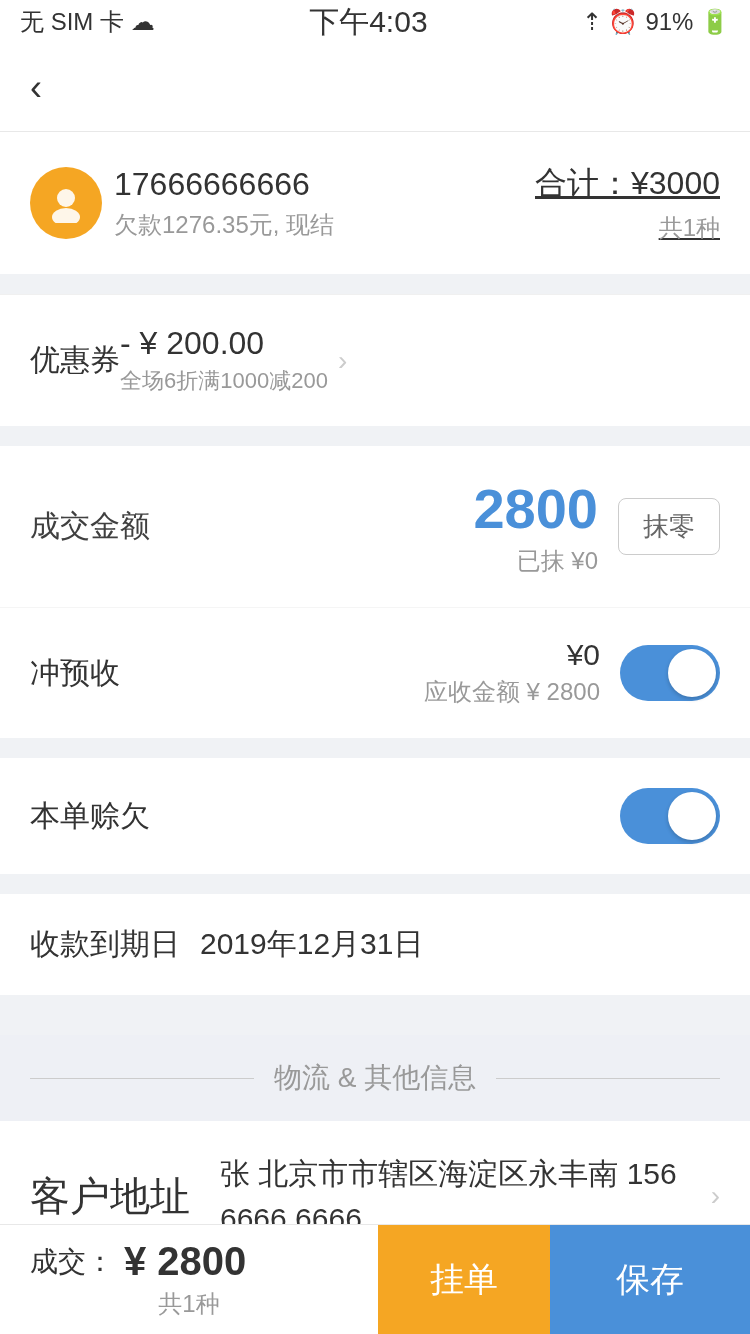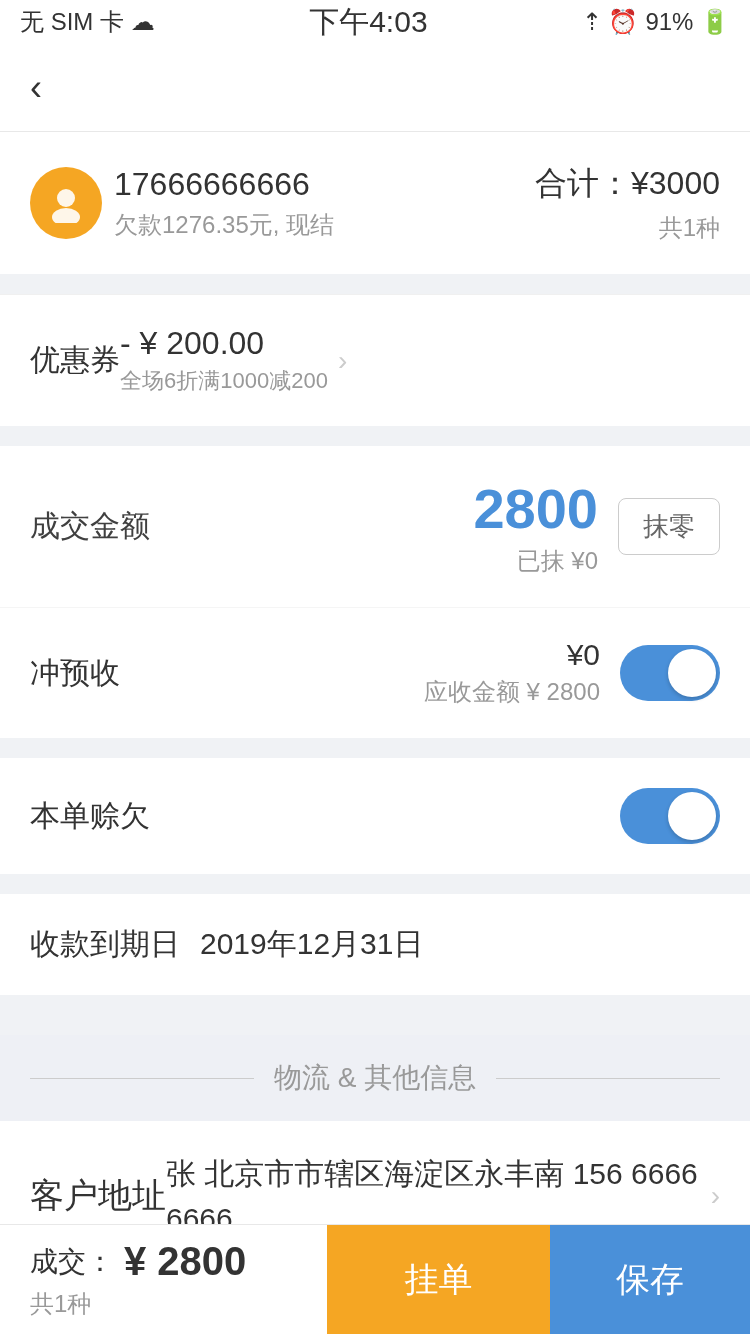--- a/index.html
+++ b/index.html
@@ -79,21 +79,21 @@
       background: #f5a623;
       display: flex;
       align-items: center;
       justify-content: center;
       color: #fff;
       font-size: 32px;
     }
     .customer-info {}
     .customer-phone { font-size: 32px; font-weight: 500; color: #333; }
     .customer-debt { font-size: 24px; color: #999; margin-top: 6px; }
-    .customer-right { text-align: right; }
+    .customer-right { text-align: right; text-decoration: underline; }
     .total-amount { font-size: 32px; color: #333; font-weight: 500; }
     .total-count { font-size: 24px; color: #999; margin-top: 6px; }
 
     
     .coupon-row {
       background: #fff;
       padding: 30px;
       display: flex;
       align-items: center;
       justify-content: flex-start;
@@ -215,45 +215,46 @@
     }
 
     
     .address-row {
       background: #fff;
       padding: 30px;
       display: flex;
       align-items: center;
       justify-content: space-between;
     }
-    .address-label { font-size: 34px; color: #333; flex-shrink: 0; }
+    .address-label { font-size: 40px; color: #333; flex-shrink: 0; margin-right: 30px; }
     .address-content { font-size: 30px; color: #333; flex: 1; line-height: 1.5; }
 
     
     .bottom-bar {
       position: fixed;
       bottom: 0;
       left: 0;
       width: 750px;
       height: 110px;
       background: #fff;
       display: flex;
       align-items: center;
       border-top: 1px solid #e8e8e8;
     }
     .bottom-info {
       flex: 1;
       padding: 0 30px;
+      text-align: center;
     }
     .bottom-deal { font-size: 28px; color: #333; display: flex; align-items: center; gap: 10px; }
     .bottom-deal-amount { font-size: 40px; font-weight: 600; color: #333; }
     .bottom-deal-label { font-size: 28px; color: #333; }
     .bottom-count { font-size: 24px; color: #999; margin-top: 4px; }
     .btn-hold {
-      width: 223px;
+      width: 172px;
       height: 110px;
       background: #f5a623;
       display: flex;
       align-items: center;
       justify-content: center;
       font-size: 34px;
       color: #fff;
       font-weight: 500;
       cursor: pointer;
     }

